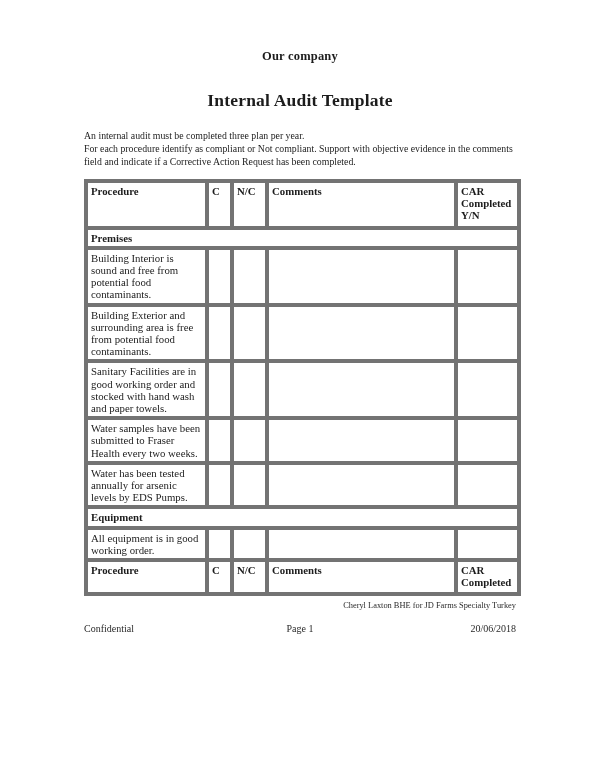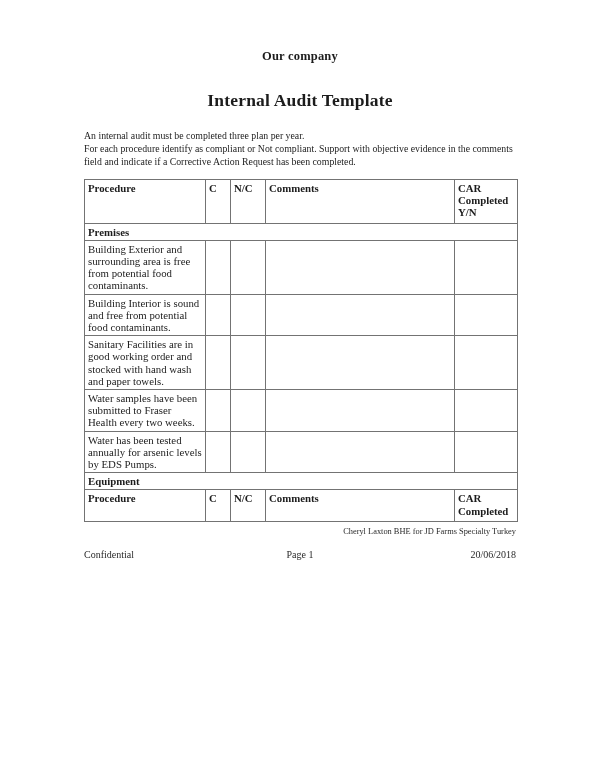--- a/index.html
+++ b/index.html
@@ -46,21 +46,21 @@
     table-layout: fixed;
     width: 433px;
     margin-top: 11px;
   }
   table.audit col.c-proc { width: 121px; }
   table.audit col.c-c    { width: 25px; }
   table.audit col.c-nc   { width: 35px; }
   table.audit col.c-com  { width: 189px; }
   table.audit col.c-car  { width: 63px; }
   table.audit th, table.audit td {
-    border: 1px solid #737373;
+    border: 4px solid #737373;
     vertical-align: top;
     text-align: left;
     font-size: 10.8px;
     line-height: 12.2px;
     padding: 2px 3px;
     overflow: hidden;
     word-wrap: break-word;
   }
   table.audit th { font-weight: bold; }
   tr.head-row th { padding-bottom: 4px; }
@@ -119,28 +119,28 @@
         <th>N/C</th>
         <th>Comments</th>
         <th>CAR Completed Y/N</th>
       </tr>
 
       <tr>
         <td class="section-cell" colspan="5">Premises</td>
       </tr>
 
       <tr>
-        <td>Building Exterior and surrounding area is free from potential food contaminants.</td>
+        <td>Building Interior is sound and free from potential food contaminants.</td>
         <td></td>
         <td></td>
         <td></td>
         <td></td>
       </tr>
       <tr>
-        <td>Building Interior is sound and free from potential food contaminants.</td>
+        <td>Building Exterior and surrounding area is free from potential food contaminants.</td>
         <td></td>
         <td></td>
         <td></td>
         <td></td>
       </tr>
       <tr>
         <td>Sanitary Facilities are in good working order and stocked with hand wash and paper towels.</td>
         <td></td>
         <td></td>
         <td></td>
@@ -158,20 +158,27 @@
         <td></td>
         <td></td>
         <td></td>
         <td></td>
       </tr>
 
       <tr>
         <td class="section-cell" colspan="5">Equipment</td>
       </tr>
 
+      <tr>
+        <td>All equipment is in good working order.</td>
+        <td></td>
+        <td></td>
+        <td></td>
+        <td></td>
+      </tr>
 
       <tr class="head-row">
         <th>Procedure</th>
         <th>C</th>
         <th>N/C</th>
         <th>Comments</th>
         <th>CAR Completed</th>
       </tr>
     </tbody>
       </table>

